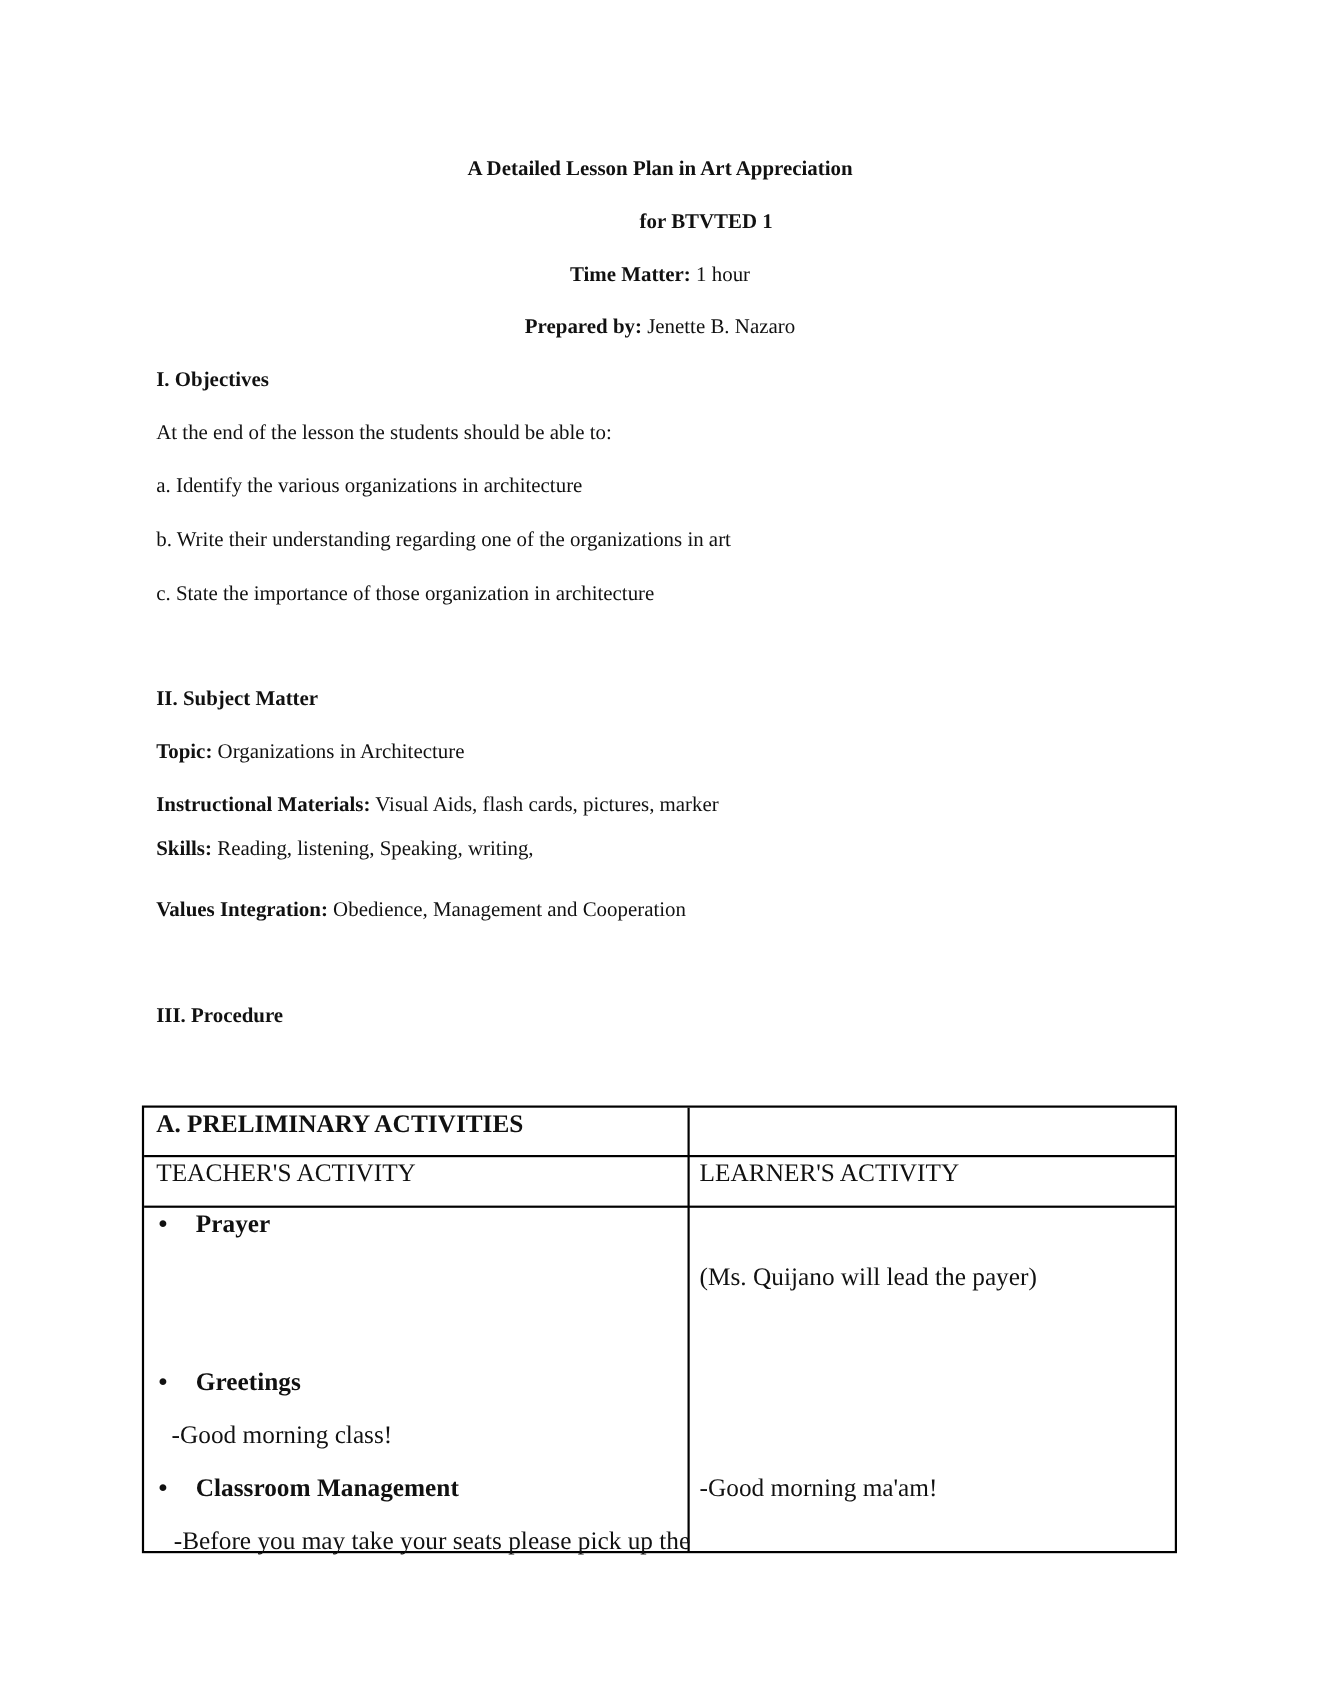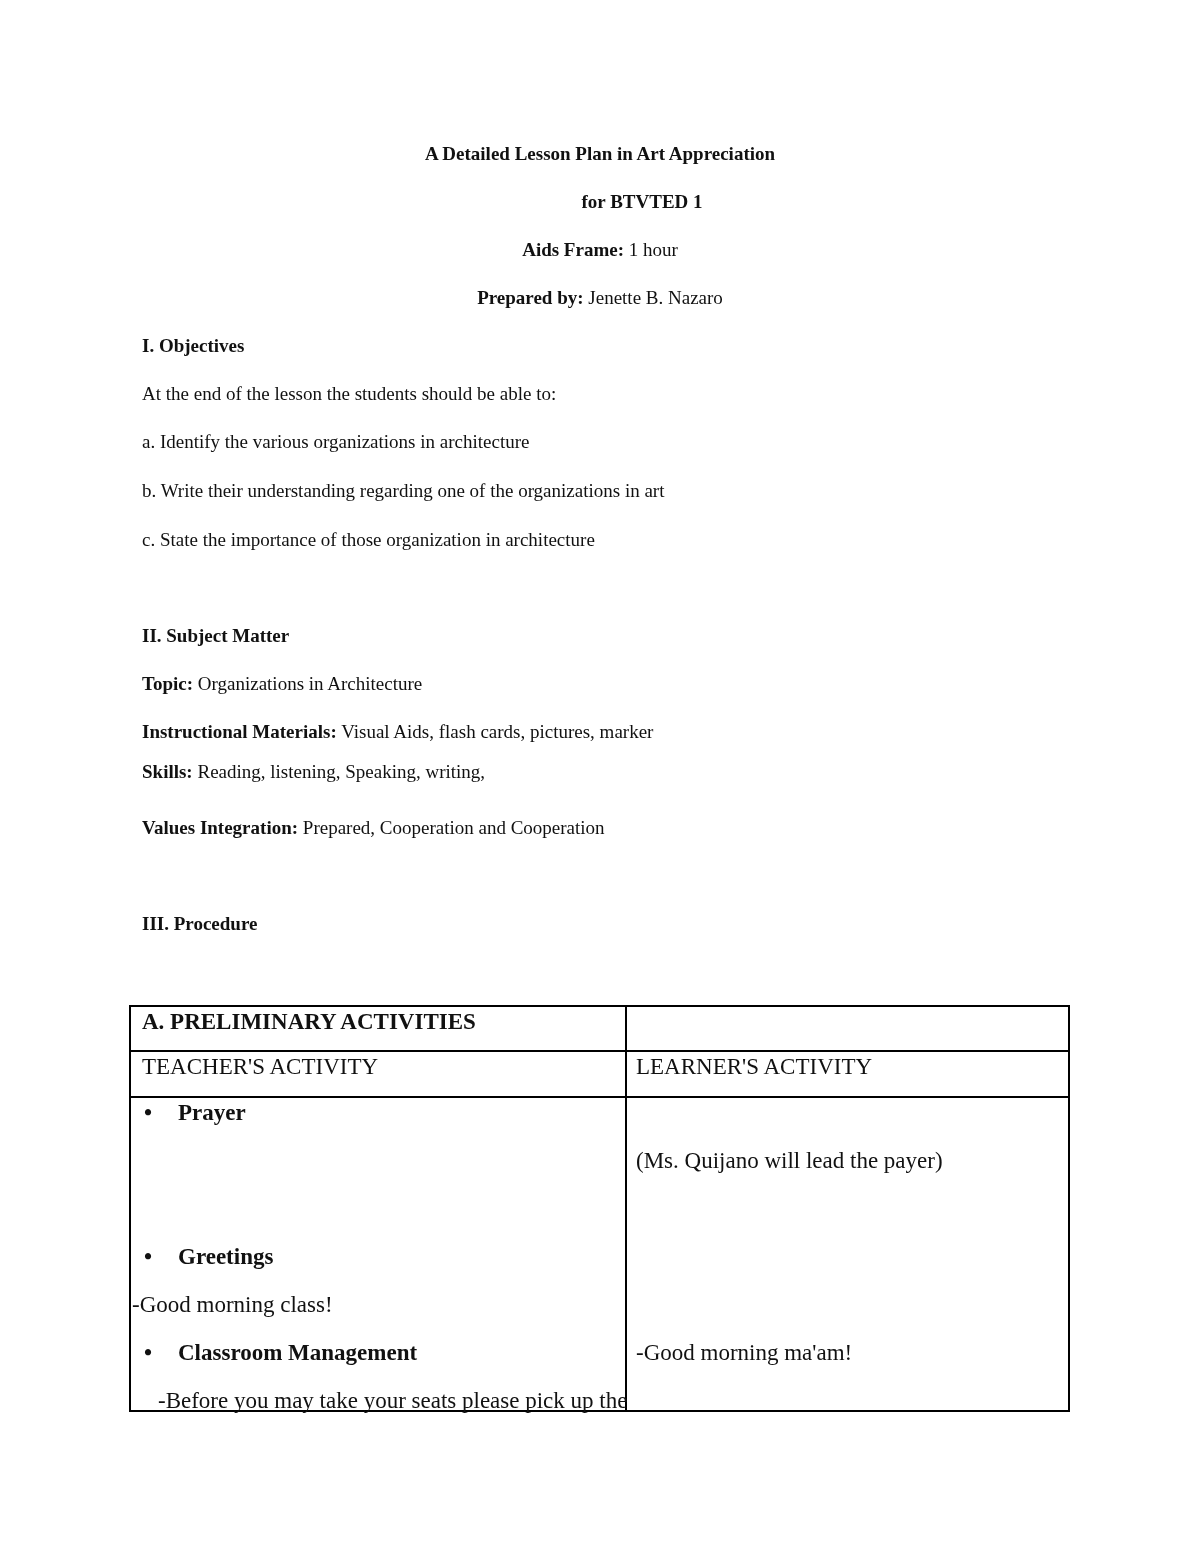--- a/index.html
+++ b/index.html
@@ -68,21 +68,21 @@
 </head>
 <body>
 
 <div class="line center" style="top:143px;">
   <b>A Detailed Lesson Plan in Art Appreciation</b>
 </div>
 <div class="line center" style="top:191px;padding-left:42px;">
   <b>for BTVTED 1</b>
 </div>
 <div class="line center" style="top:239px;">
-  <b>Aids Frame:</b><span> 1 hour</span>
+  <b>Time Matter:</b><span> 1 hour</span>
 </div>
 <div class="line center" style="top:287px;">
   <b>Prepared by:</b><span> Jenette B. Nazaro</span>
 </div>
 
 <div class="line left" style="top:335px;">
   <b>I. Objectives</b>
 </div>
 <div class="line left" style="top:383px;">At the end of the lesson the students should be able to:</div>
 <div class="line left" style="top:431px;">a. Identify the various organizations in architecture</div>
@@ -95,21 +95,21 @@
 <div class="line left" style="top:673px;">
   <b>Topic:</b><span> Organizations in Architecture</span>
 </div>
 <div class="line left" style="top:721px;">
   <b>Instructional Materials:</b><span> Visual Aids, flash cards, pictures, marker</span>
 </div>
 <div class="line left" style="top:761px;">
   <b>Skills:</b><span> Reading, listening, Speaking, writing,</span>
 </div>
 <div class="line left" style="top:817px;">
-  <b>Values Integration:</b><span> Prepared, Cooperation and Cooperation</span>
+  <b>Values Integration:</b><span> Obedience, Management and Cooperation</span>
 </div>
 
 <div class="line left" style="top:913px;">
   <b>III. Procedure</b>
 </div>
 
 <div class="table">
   <div class="vline"></div>
   <div class="hline" style="top:43px;"></div>
   <div class="hline" style="top:89px;"></div>
@@ -121,21 +121,21 @@
   <div class="cell-text" style="left:11px; top:49px;">TEACHER'S ACTIVITY</div>
   <div class="cell-text" style="left:505px; top:49px;text-align:center;">LEARNER'S ACTIVITY</div>
 
   <div class="cell-text" style="left:13px; top:95px;">
     <span class="bullet">•</span><b>Prayer</b>
   </div>
 
   <div class="cell-text" style="left:13px; top:239px;">
     <span class="bullet">•</span><b>Greetings</b>
   </div>
-  <div class="cell-text" style="left:1px; top:287px;">-Good morning class!</div>
+  <div class="cell-text" style="left:25px; top:287px;">-Good morning class!</div>
 
   <div class="cell-text" style="left:13px; top:335px;">
     <span class="bullet">•</span><b>Classroom Management</b>
   </div>
   <div class="cell-text" style="left:11px; top:383px;margin-left:16px;">-Before you may take your seats please pick up the</div>
 
   <div class="cell-text" style="left:505px; top:143px;">(Ms. Quijano will lead the payer)</div>
   <div class="cell-text" style="left:505px; top:335px;">-Good morning ma'am!</div>
 </div>
 

